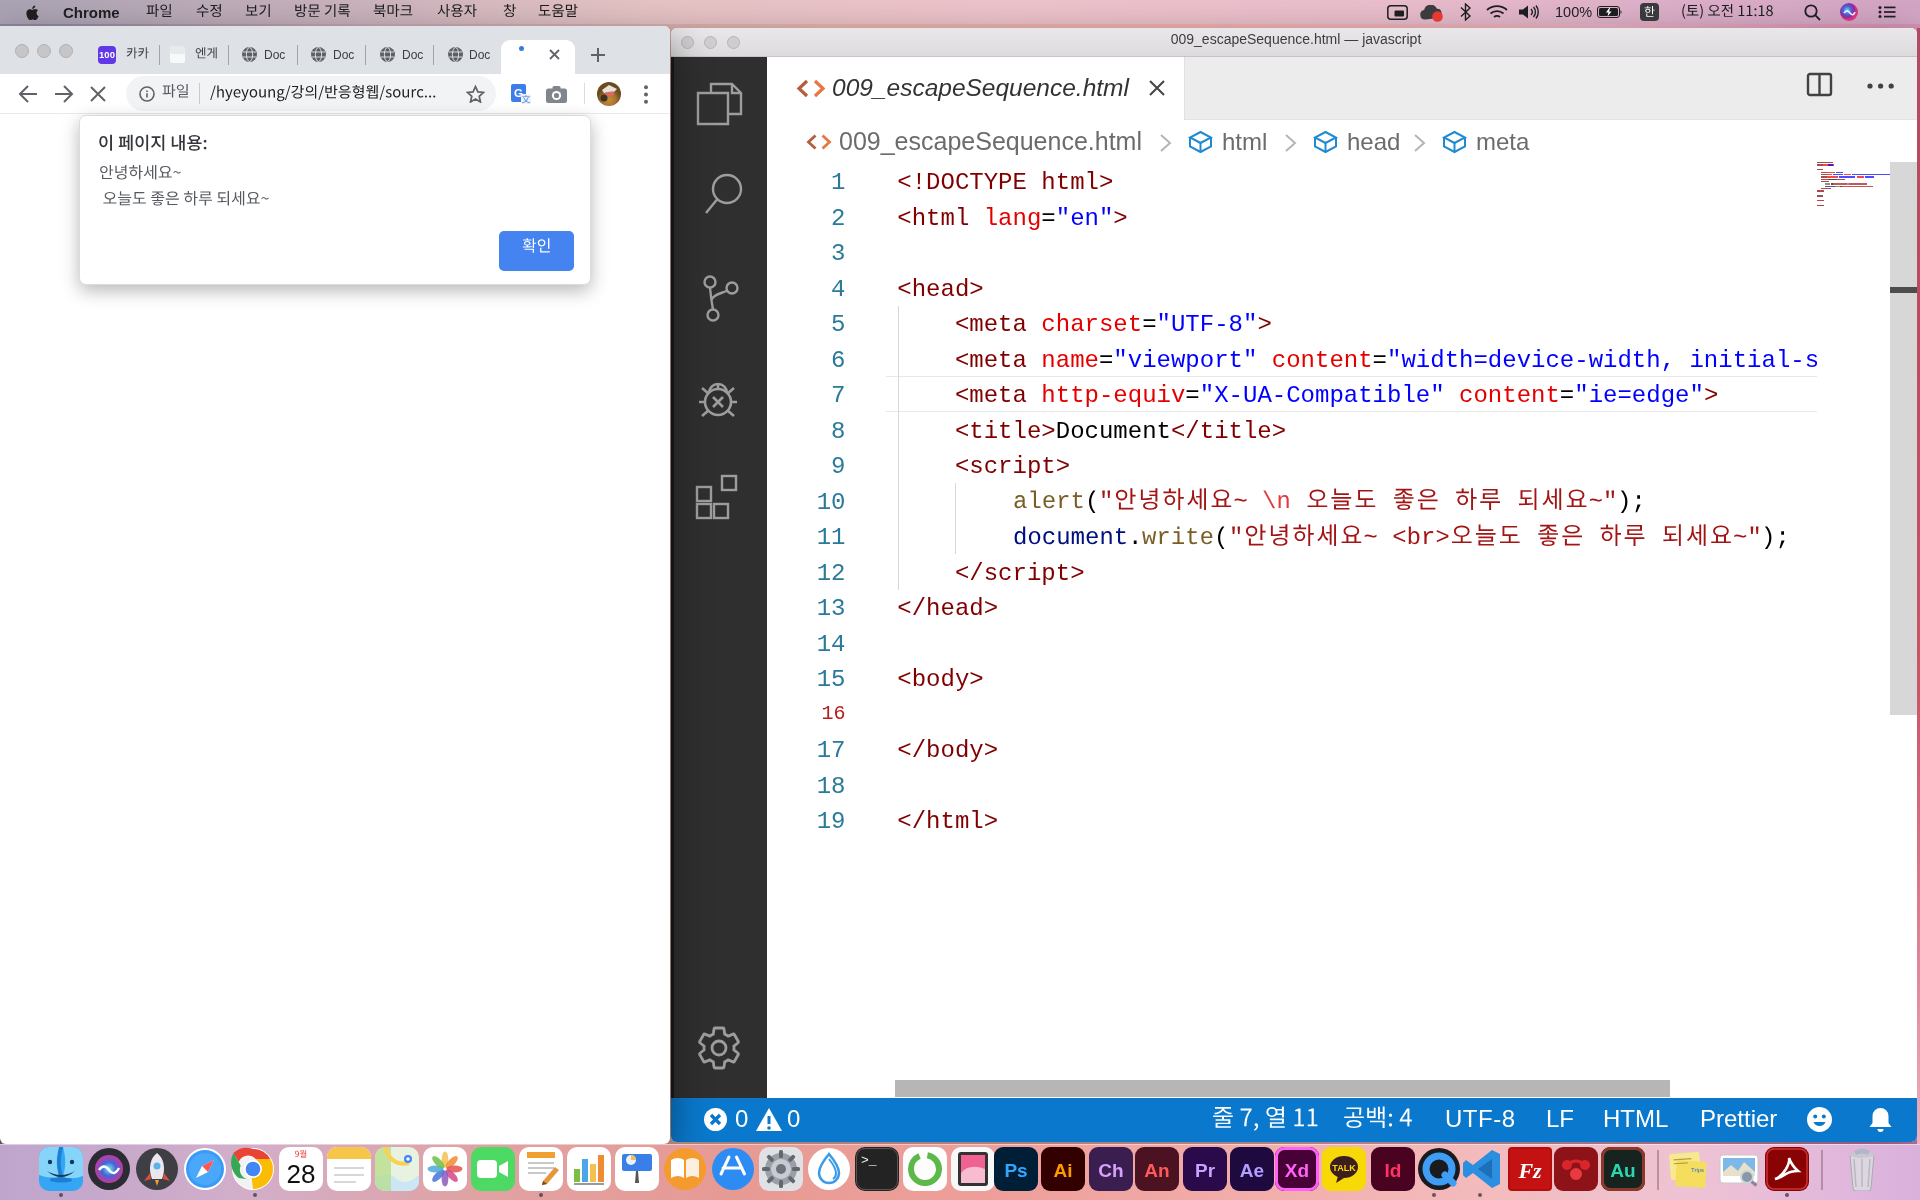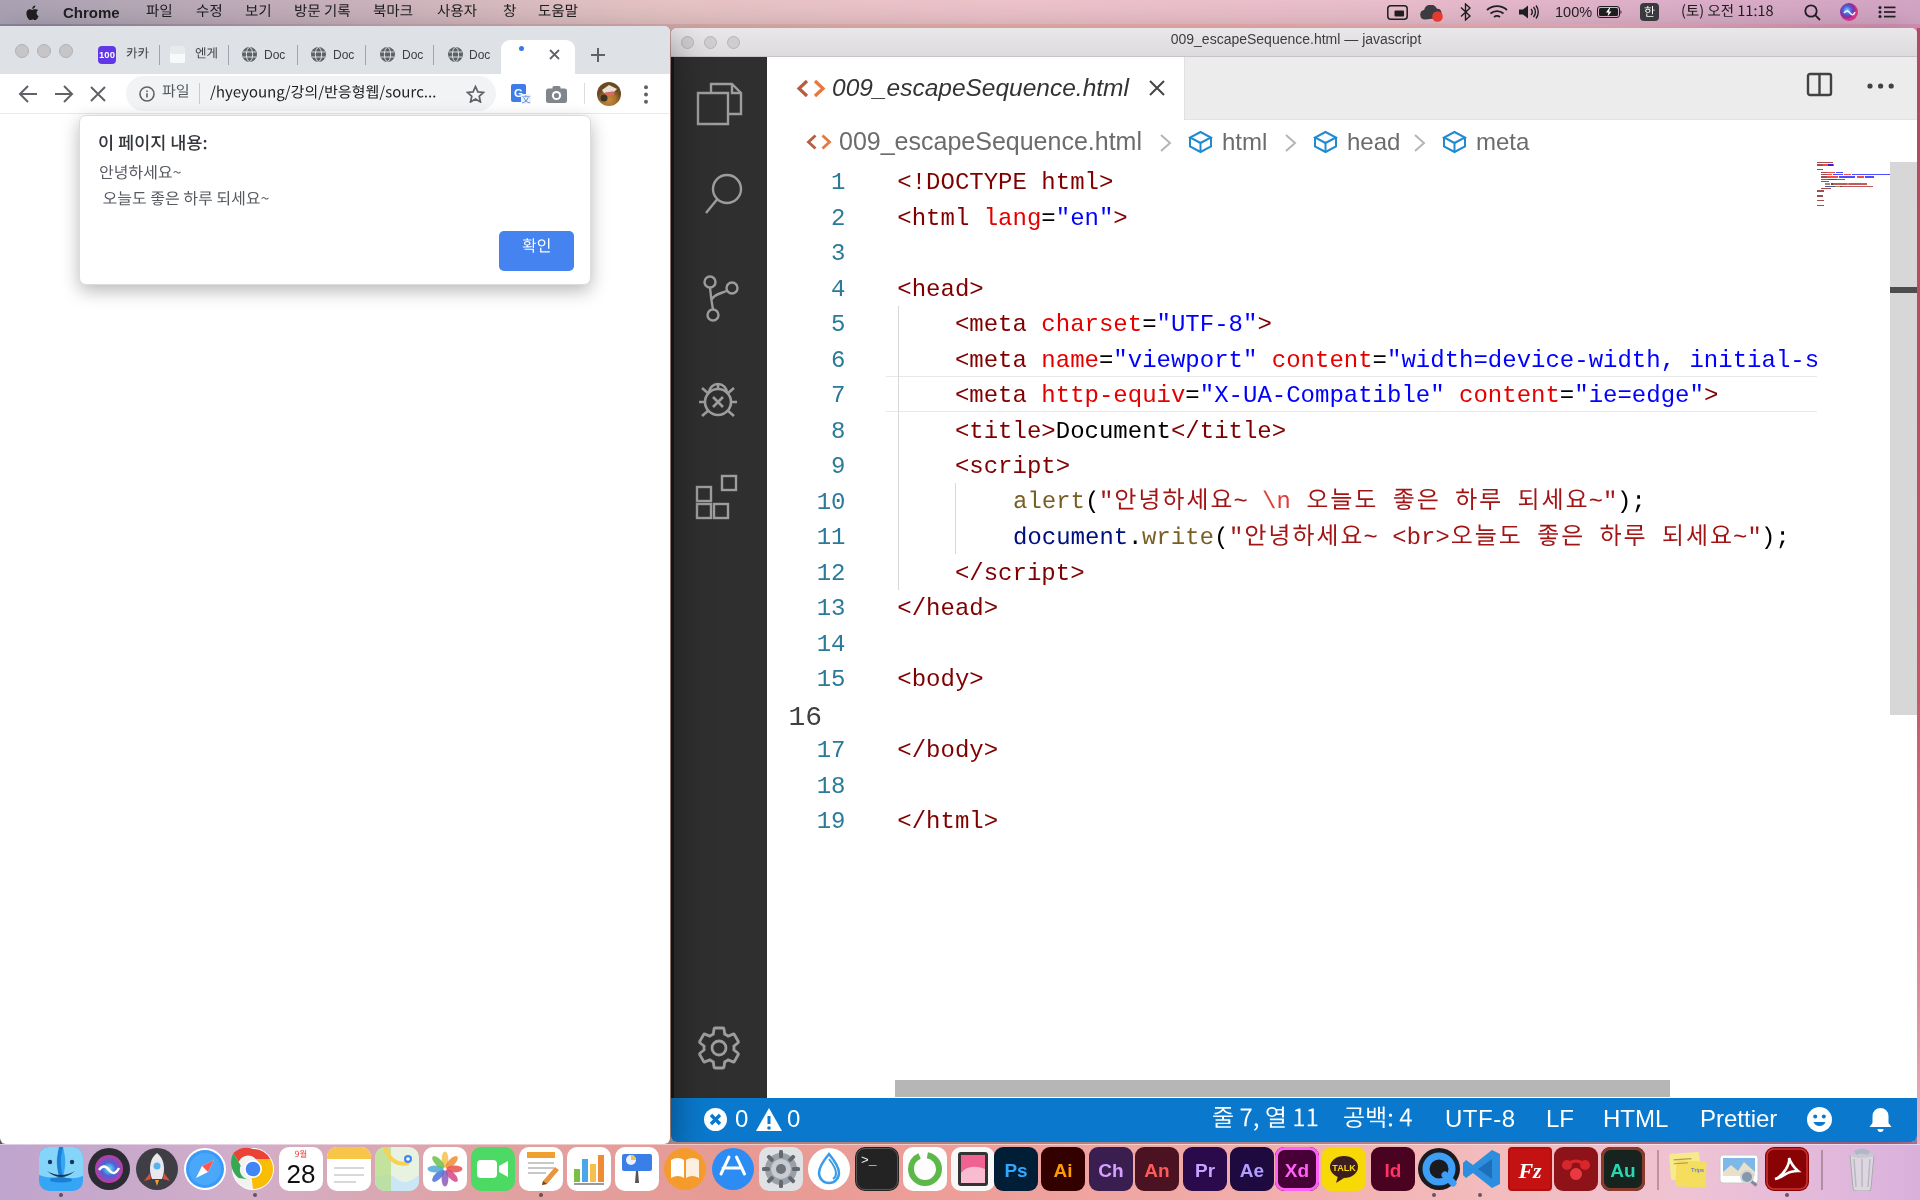--- a/index.html
+++ b/index.html
@@ -111,21 +111,21 @@
 <div class="abs mono" style="left:788.5px;top:346.7px;width:57px;text-align:right;font-size:24px;color:#2a7a99">6</div>
 <div class="abs mono" style="left:788.5px;top:382.2px;width:57px;text-align:right;font-size:24px;color:#2a7a99">7</div>
 <div class="abs mono" style="left:788.5px;top:417.7px;width:57px;text-align:right;font-size:24px;color:#2a7a99">8</div>
 <div class="abs mono" style="left:788.5px;top:453.2px;width:57px;text-align:right;font-size:24px;color:#2a7a99">9</div>
 <div class="abs mono" style="left:788.5px;top:488.7px;width:57px;text-align:right;font-size:24px;color:#2a7a99">10</div>
 <div class="abs mono" style="left:788.5px;top:524.2px;width:57px;text-align:right;font-size:24px;color:#2a7a99">11</div>
 <div class="abs mono" style="left:788.5px;top:559.7px;width:57px;text-align:right;font-size:24px;color:#2a7a99">12</div>
 <div class="abs mono" style="left:788.5px;top:595.2px;width:57px;text-align:right;font-size:24px;color:#2a7a99">13</div>
 <div class="abs mono" style="left:788.5px;top:630.7px;width:57px;text-align:right;font-size:24px;color:#2a7a99">14</div>
 <div class="abs mono" style="left:788.5px;top:666.2px;width:57px;text-align:right;font-size:24px;color:#2a7a99">15</div>
-<div class="abs mono" style="left:788.5px;top:701.7px;width:57px;text-align:left;font-size:28px;color:#404040">16</div>
+<div class="abs mono" style="left:788.5px;top:701.7px;width:57px;text-align:right;font-size:20px;color:#b91c1c">16</div>
 <div class="abs mono" style="left:788.5px;top:737.2px;width:57px;text-align:right;font-size:24px;color:#2a7a99">17</div>
 <div class="abs mono" style="left:788.5px;top:772.7px;width:57px;text-align:right;font-size:24px;color:#2a7a99">18</div>
 <div class="abs mono" style="left:788.5px;top:808.2px;width:57px;text-align:right;font-size:24px;color:#2a7a99">19</div>
 <div class="abs mono" style="left:897.3px;top:169.2px;font-size:24px;white-space:pre"><span style="color:#800000">&lt;!DOCTYPE html&gt;</span></div>
 <div class="abs mono" style="left:897.3px;top:204.7px;font-size:24px;white-space:pre"><span style="color:#800000">&lt;html </span><span style="color:#e50000">lang</span><span style="color:#000">=</span><span style="color:#0000ff">"en"</span><span style="color:#800000">&gt;</span></div>
 <div class="abs mono" style="left:897.3px;top:275.7px;font-size:24px;white-space:pre"><span style="color:#800000">&lt;head&gt;</span></div>
 <div class="abs mono" style="left:897.3px;top:311.2px;font-size:24px;white-space:pre"><span style="color:#800000">    &lt;meta </span><span style="color:#e50000">charset</span><span style="color:#000">=</span><span style="color:#0000ff">"UTF-8"</span><span style="color:#800000">&gt;</span></div>
 <div class="abs mono" style="left:897.3px;top:346.7px;font-size:24px;white-space:pre"><span style="color:#800000">    &lt;meta </span><span style="color:#e50000">name</span><span style="color:#000">=</span><span style="color:#0000ff">"viewport"</span><span style="color:#000"> </span><span style="color:#e50000">content</span><span style="color:#000">=</span><span style="color:#0000ff">"width=device-width, initial-sc</span></div>
 <div class="abs mono" style="left:897.3px;top:382.2px;font-size:24px;white-space:pre"><span style="color:#800000">    &lt;meta </span><span style="color:#e50000">http-equiv</span><span style="color:#000">=</span><span style="color:#0000ff">"X-UA-Compatible"</span><span style="color:#000"> </span><span style="color:#e50000">content</span><span style="color:#000">=</span><span style="color:#0000ff">"ie=edge"</span><span style="color:#800000">&gt;</span></div>
 <div class="abs mono" style="left:897.3px;top:417.7px;font-size:24px;white-space:pre"><span style="color:#800000">    &lt;title&gt;</span><span style="color:#000">Document</span><span style="color:#800000">&lt;/title&gt;</span></div>

